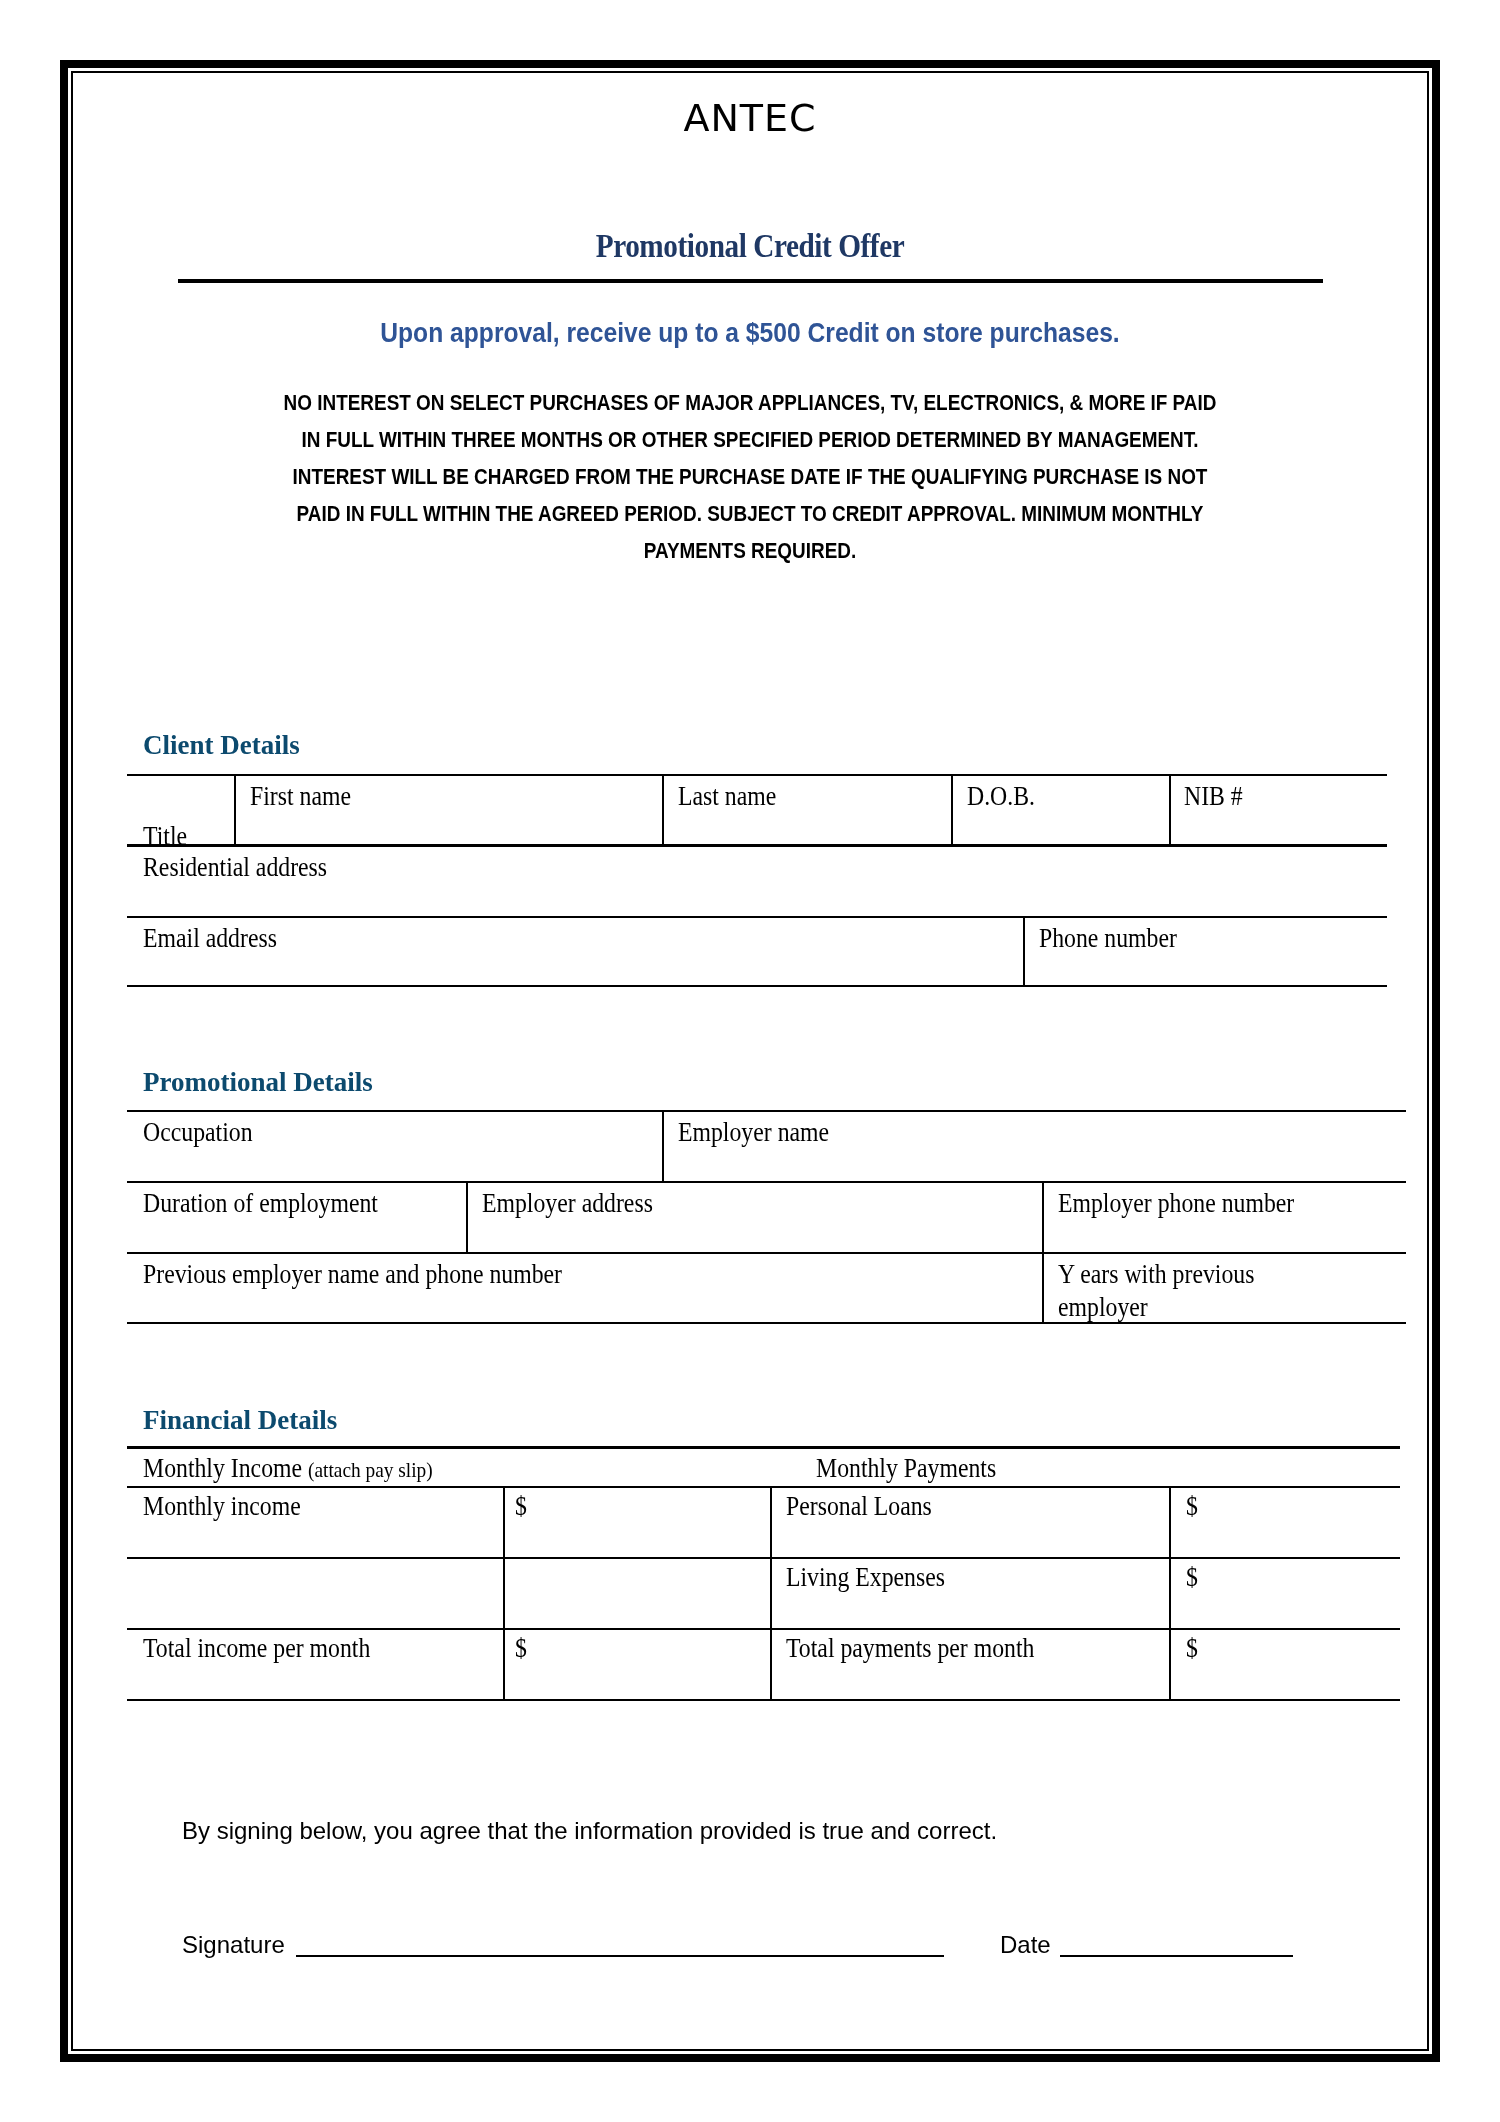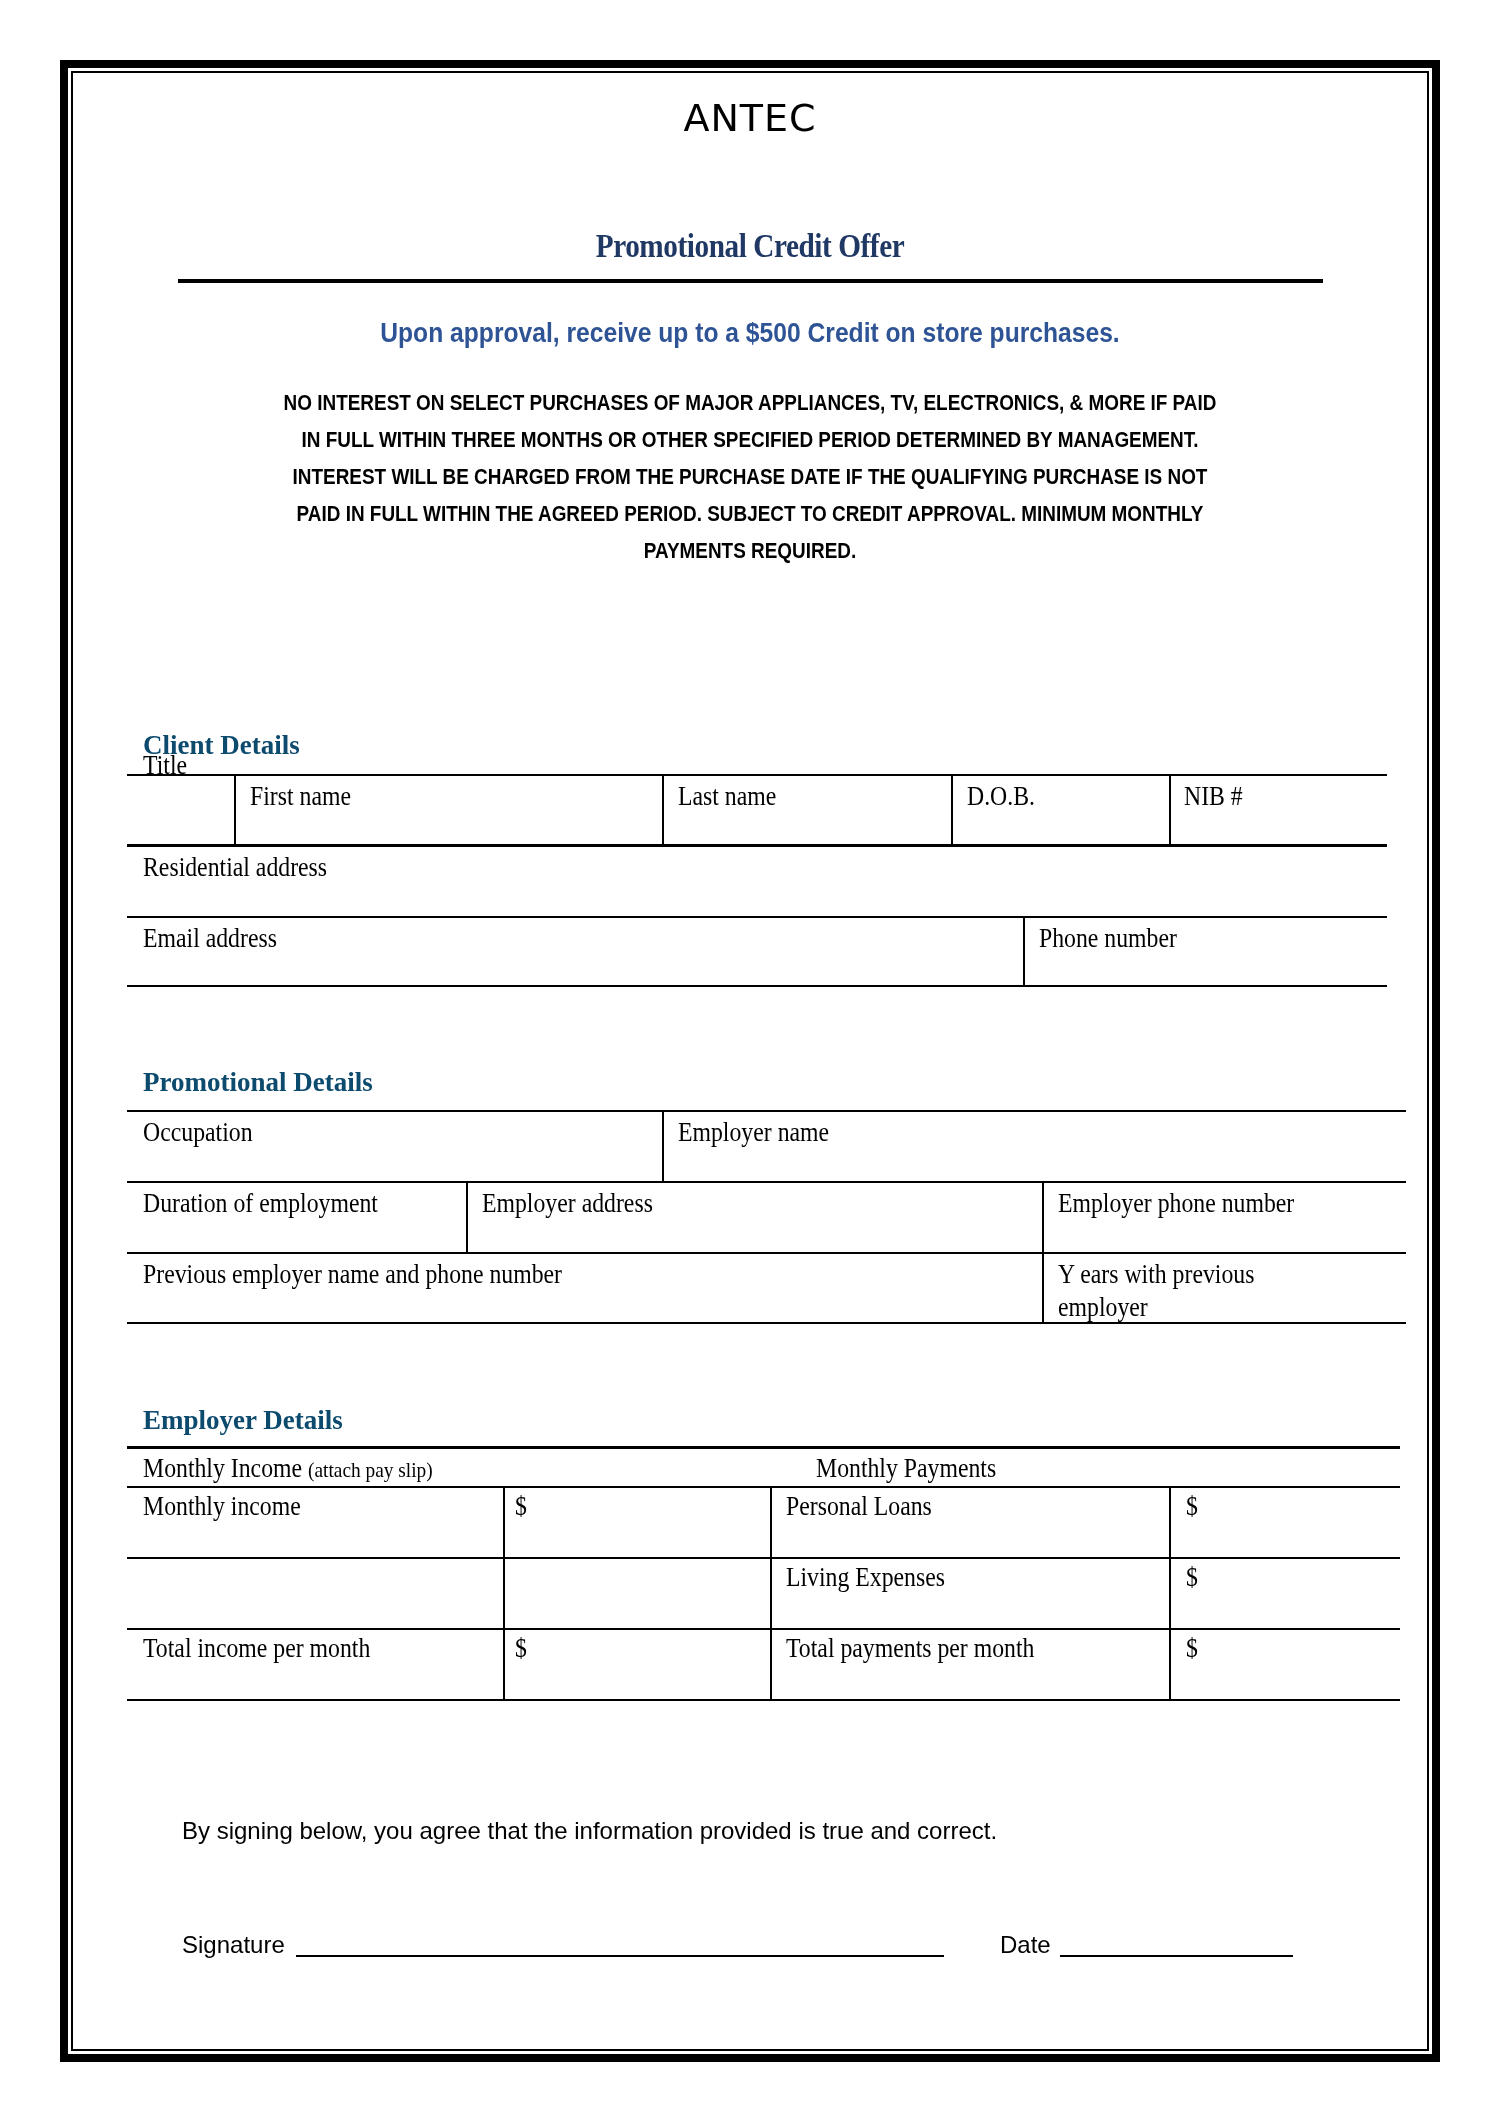--- a/index.html
+++ b/index.html
@@ -57,21 +57,21 @@
   <div class="hline" style="left:127px; top:774px; width:1260px;"></div>
   <div class="hline thick" style="left:127px; top:844px; width:1260px;"></div>
   <div class="hline" style="left:127px; top:916px; width:1260px;"></div>
   <div class="hline" style="left:127px; top:985px; width:1260px;"></div>
   <div class="vline" style="left:234px; top:774px; height:71px;"></div>
   <div class="vline" style="left:662px; top:774px; height:71px;"></div>
   <div class="vline" style="left:951px; top:774px; height:71px;"></div>
   <div class="vline" style="left:1169px; top:774px; height:71px;"></div>
   <div class="vline" style="left:1023px; top:916px; height:70px;"></div>
 
-  <div class="abs" style="left:128px; top:745px; width:106px; height:75px;">
+  <div class="abs" style="left:128px; top:816px; width:106px; height:75px;">
     <div class="cell-label serif" style="left:15px; top:4px;">Title</div>
   </div>
   <div class="abs" style="left:236px; top:776px; width:426px; height:68px;">
     <div class="cell-label serif" style="left:14px; top:4px;">First name</div>
   </div>
   <div class="abs" style="left:664px; top:776px; width:287px; height:68px;">
     <div class="cell-label serif" style="left:14px; top:4px;">Last name</div>
   </div>
   <div class="abs" style="left:953px; top:776px; width:216px; height:68px;">
     <div class="cell-label serif" style="left:14px; top:4px;">D.O.B.</div>
@@ -116,21 +116,21 @@
     <div class="cell-label serif" style="left:14px; top:4px;">Employer phone number</div>
   </div>
   <div class="abs" style="left:128px; top:1254px; width:914px; height:68px;">
     <div class="cell-label serif" style="left:15px; top:4px;">Previous employer name and phone number</div>
   </div>
   <div class="abs" style="left:1044px; top:1254px; width:362px; height:68px;">
     <div class="cell-label serif wrap" style="left:14px; top:4px; line-height:33px;">Y ears with previous employer</div>
   </div>
 </div>
 
-<div class="abs section-heading serif" style="top:1405px;">Employer Details</div>
+<div class="abs section-heading serif" style="top:1405px;">Financial Details</div>
 <div>
   <div class="hline thick" style="left:127px; top:1446px; width:1273px;"></div>
   <div class="hline" style="left:127px; top:1486px; width:1273px;"></div>
   <div class="hline" style="left:127px; top:1557px; width:1273px;"></div>
   <div class="hline" style="left:127px; top:1628px; width:1273px;"></div>
   <div class="hline" style="left:127px; top:1699px; width:1273px;"></div>
   <div class="vline" style="left:503px; top:1486px; height:214px;"></div>
   <div class="vline" style="left:770px; top:1486px; height:214px;"></div>
   <div class="vline" style="left:1169px; top:1486px; height:214px;"></div>
 

